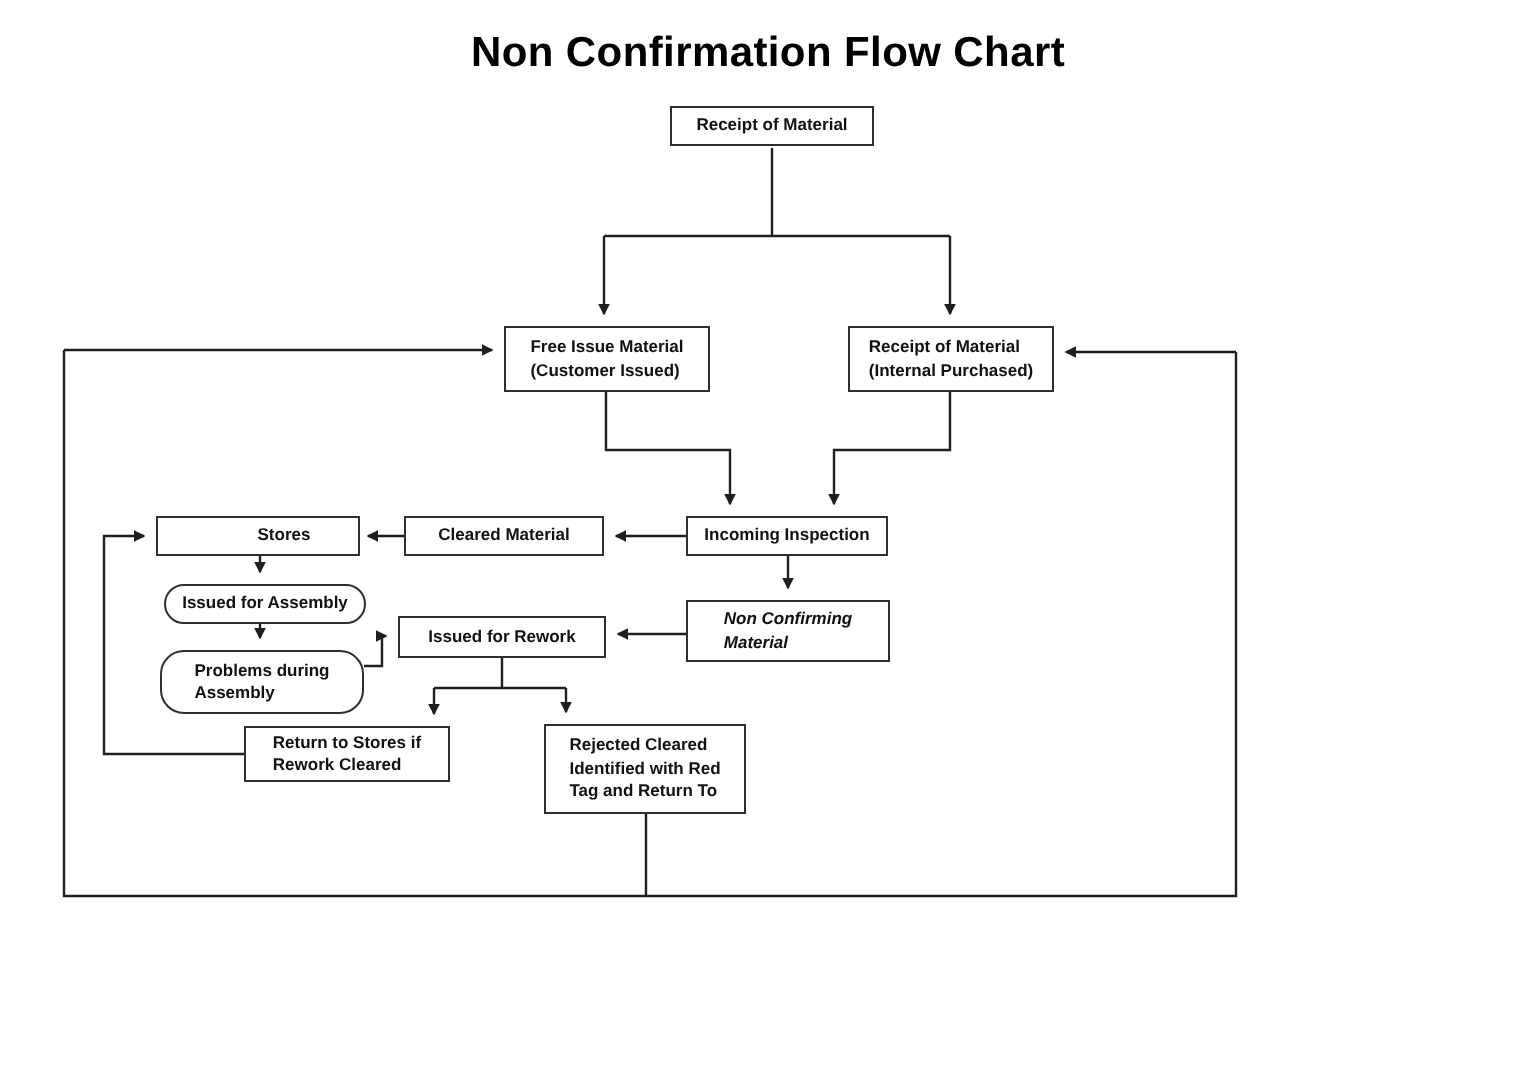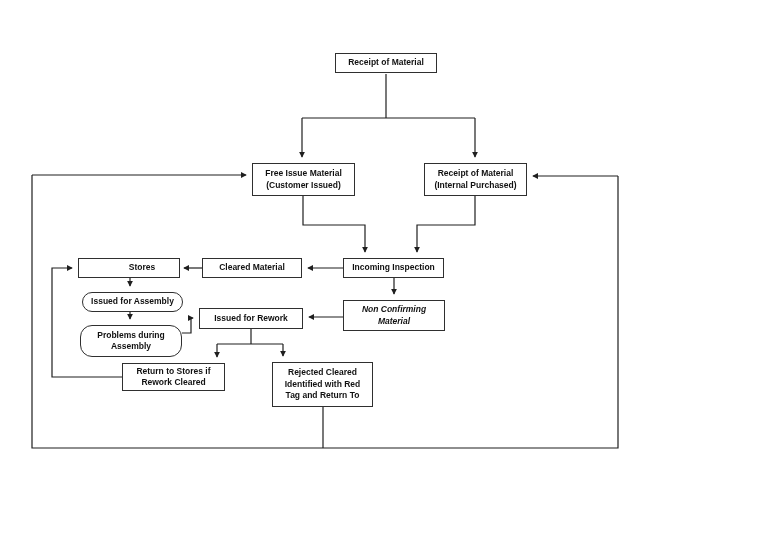--- a/index.html
+++ b/index.html
@@ -35,33 +35,34 @@
   svg.connectors .arrow-head { fill: var(--line, #1f1f1f); stroke: none; }
   .node {
     position: absolute;
     box-sizing: border-box;
     background: var(--box-bg, #ffffff);
     border: 1.3px solid var(--box-border, #2f2f2f);
     color: var(--text, #111111);
     display: flex;
     align-items: center;
     justify-content: center;
-    text-align: center;
+    text-align: left;
     font-size: 8.5px;
     font-weight: bold;
     line-height: 1.35;
     white-space: pre-line;
     padding: 1px 2px;
   }
 </style>
 </head>
 <body>
 
 <div class="stage">
 
+  <div class="chart-title">Non Confirmation Flow Chart</div>
 
   <svg class="connectors" viewBox="0 0 768 543">
     <defs>
       <marker id="ah" markerWidth="7" markerHeight="7" refX="5.2" refY="3" orient="auto" markerUnits="userSpaceOnUse">
         <path class="arrow-head" d="M0,0 L6,3 L0,6 Z"></path>
       </marker>
     </defs>
 
     <path d="M32,175 L32,448 L618,448 L618,176"></path>
     <line x1="32" y1="175" x2="246" y2="175" marker-end="url(#ah)"></line>

